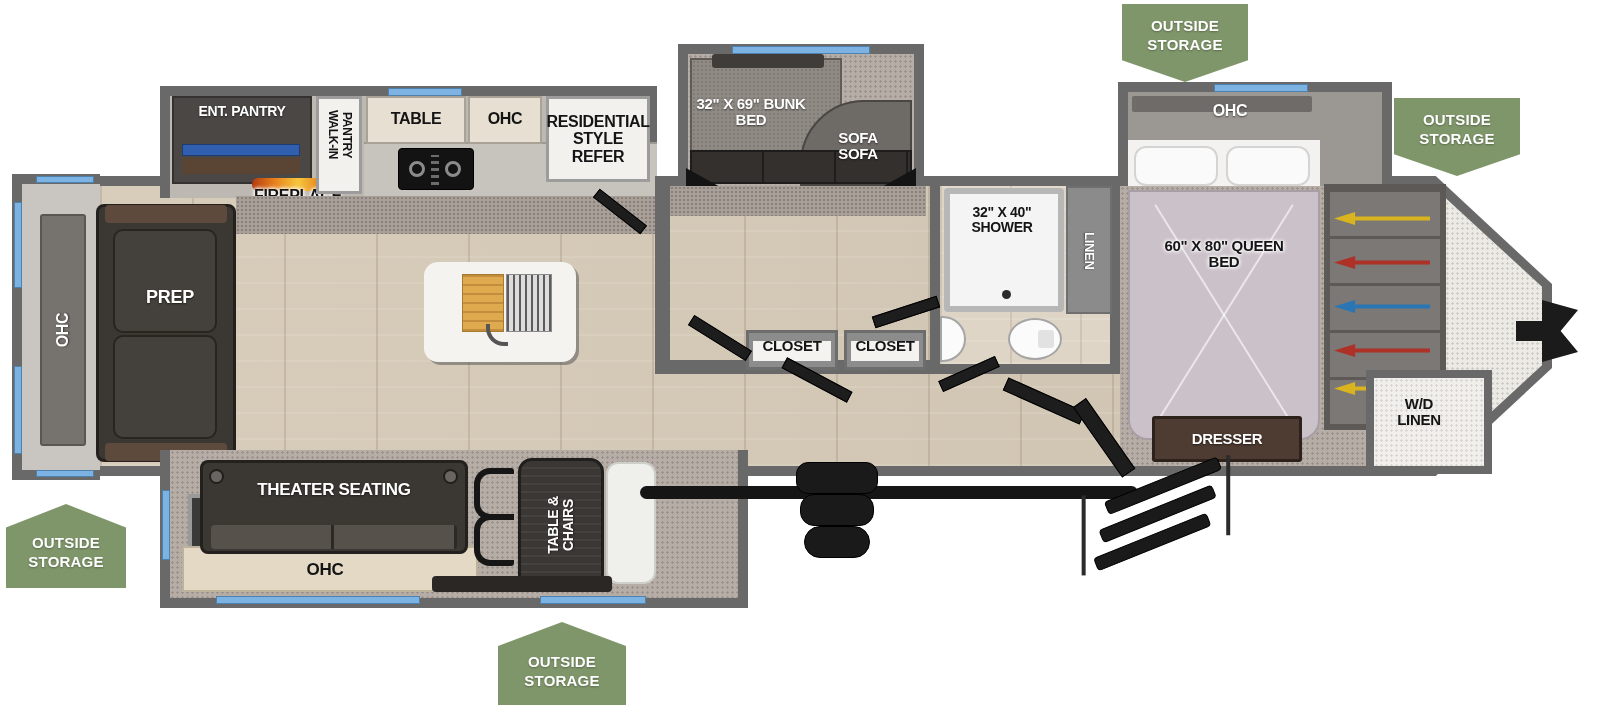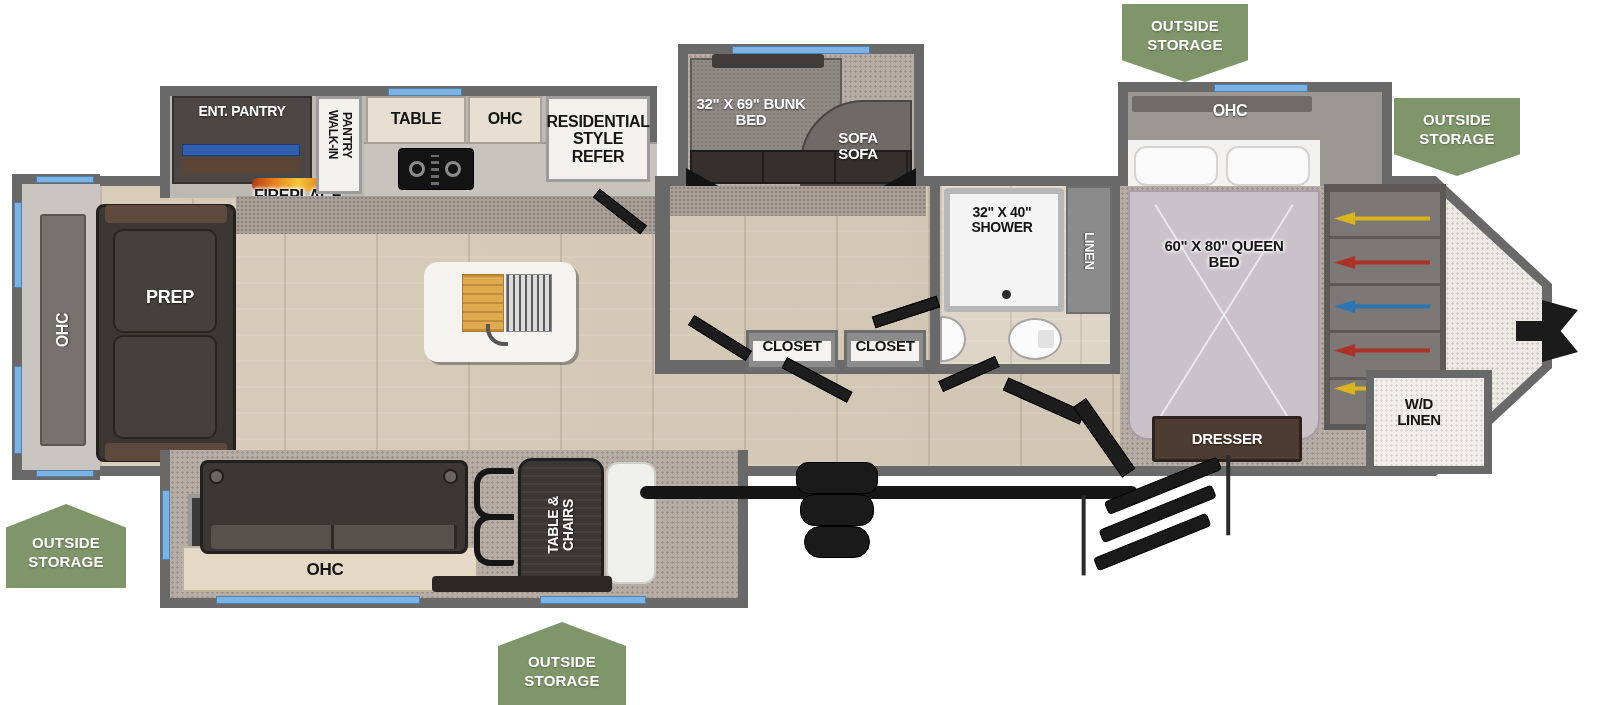--- a/index.html
+++ b/index.html
@@ -205,20 +205,21 @@
 
   <div class="abs" style="left:182px;top:546px;width:296px;height:46px;background:#e3d9c4;border:2px solid #bdb29a;"></div>
   <div class="lbl" style="left:290px;top:558px;width:70px;height:24px;font-size:17px;">OHC</div>
 
   <div class="abs darksofa" style="left:200px;top:460px;width:268px;height:94px;">
     <div class="abs" style="left:6px;top:6px;width:15px;height:15px;border-radius:50%;background:#6b6561;border:2px solid #211f1d;"></div>
     <div class="abs" style="left:240px;top:6px;width:15px;height:15px;border-radius:50%;background:#6b6561;border:2px solid #211f1d;"></div>
     <div class="abs" style="left:8px;top:62px;width:246px;height:24px;background:#57514c;border-radius:4px;
          background-image:repeating-linear-gradient(90deg,transparent 0 120px,#2b2826 120px 123px);"></div>
   </div>
+  <div class="lbl lblw" style="left:214px;top:478px;width:240px;height:24px;font-size:17px;">THEATER SEATING</div>
 
   <div class="chair" style="left:474px;top:468px;"></div>
   <div class="chair" style="left:474px;top:514px;"></div>
 
   <div class="abs" style="left:518px;top:458px;width:86px;height:134px;background:#3b3734;border:3px solid #211f1d;border-radius:14px;
               background-image:repeating-linear-gradient(0deg,rgba(255,255,255,.05) 0 2px,transparent 2px 8px);"></div>
   <div class="lbl lblw rot" style="left:521px;top:490px;width:80px;height:70px;font-size:14px;">TABLE &amp; CHAIRS</div>
   <div class="abs" style="left:606px;top:462px;width:50px;height:122px;background:#efefec;border:2px solid #cfcfca;border-radius:12px;"></div>
   <div class="abs" style="left:432px;top:576px;width:180px;height:16px;background:#2a2724;border-radius:4px;"></div>
 

